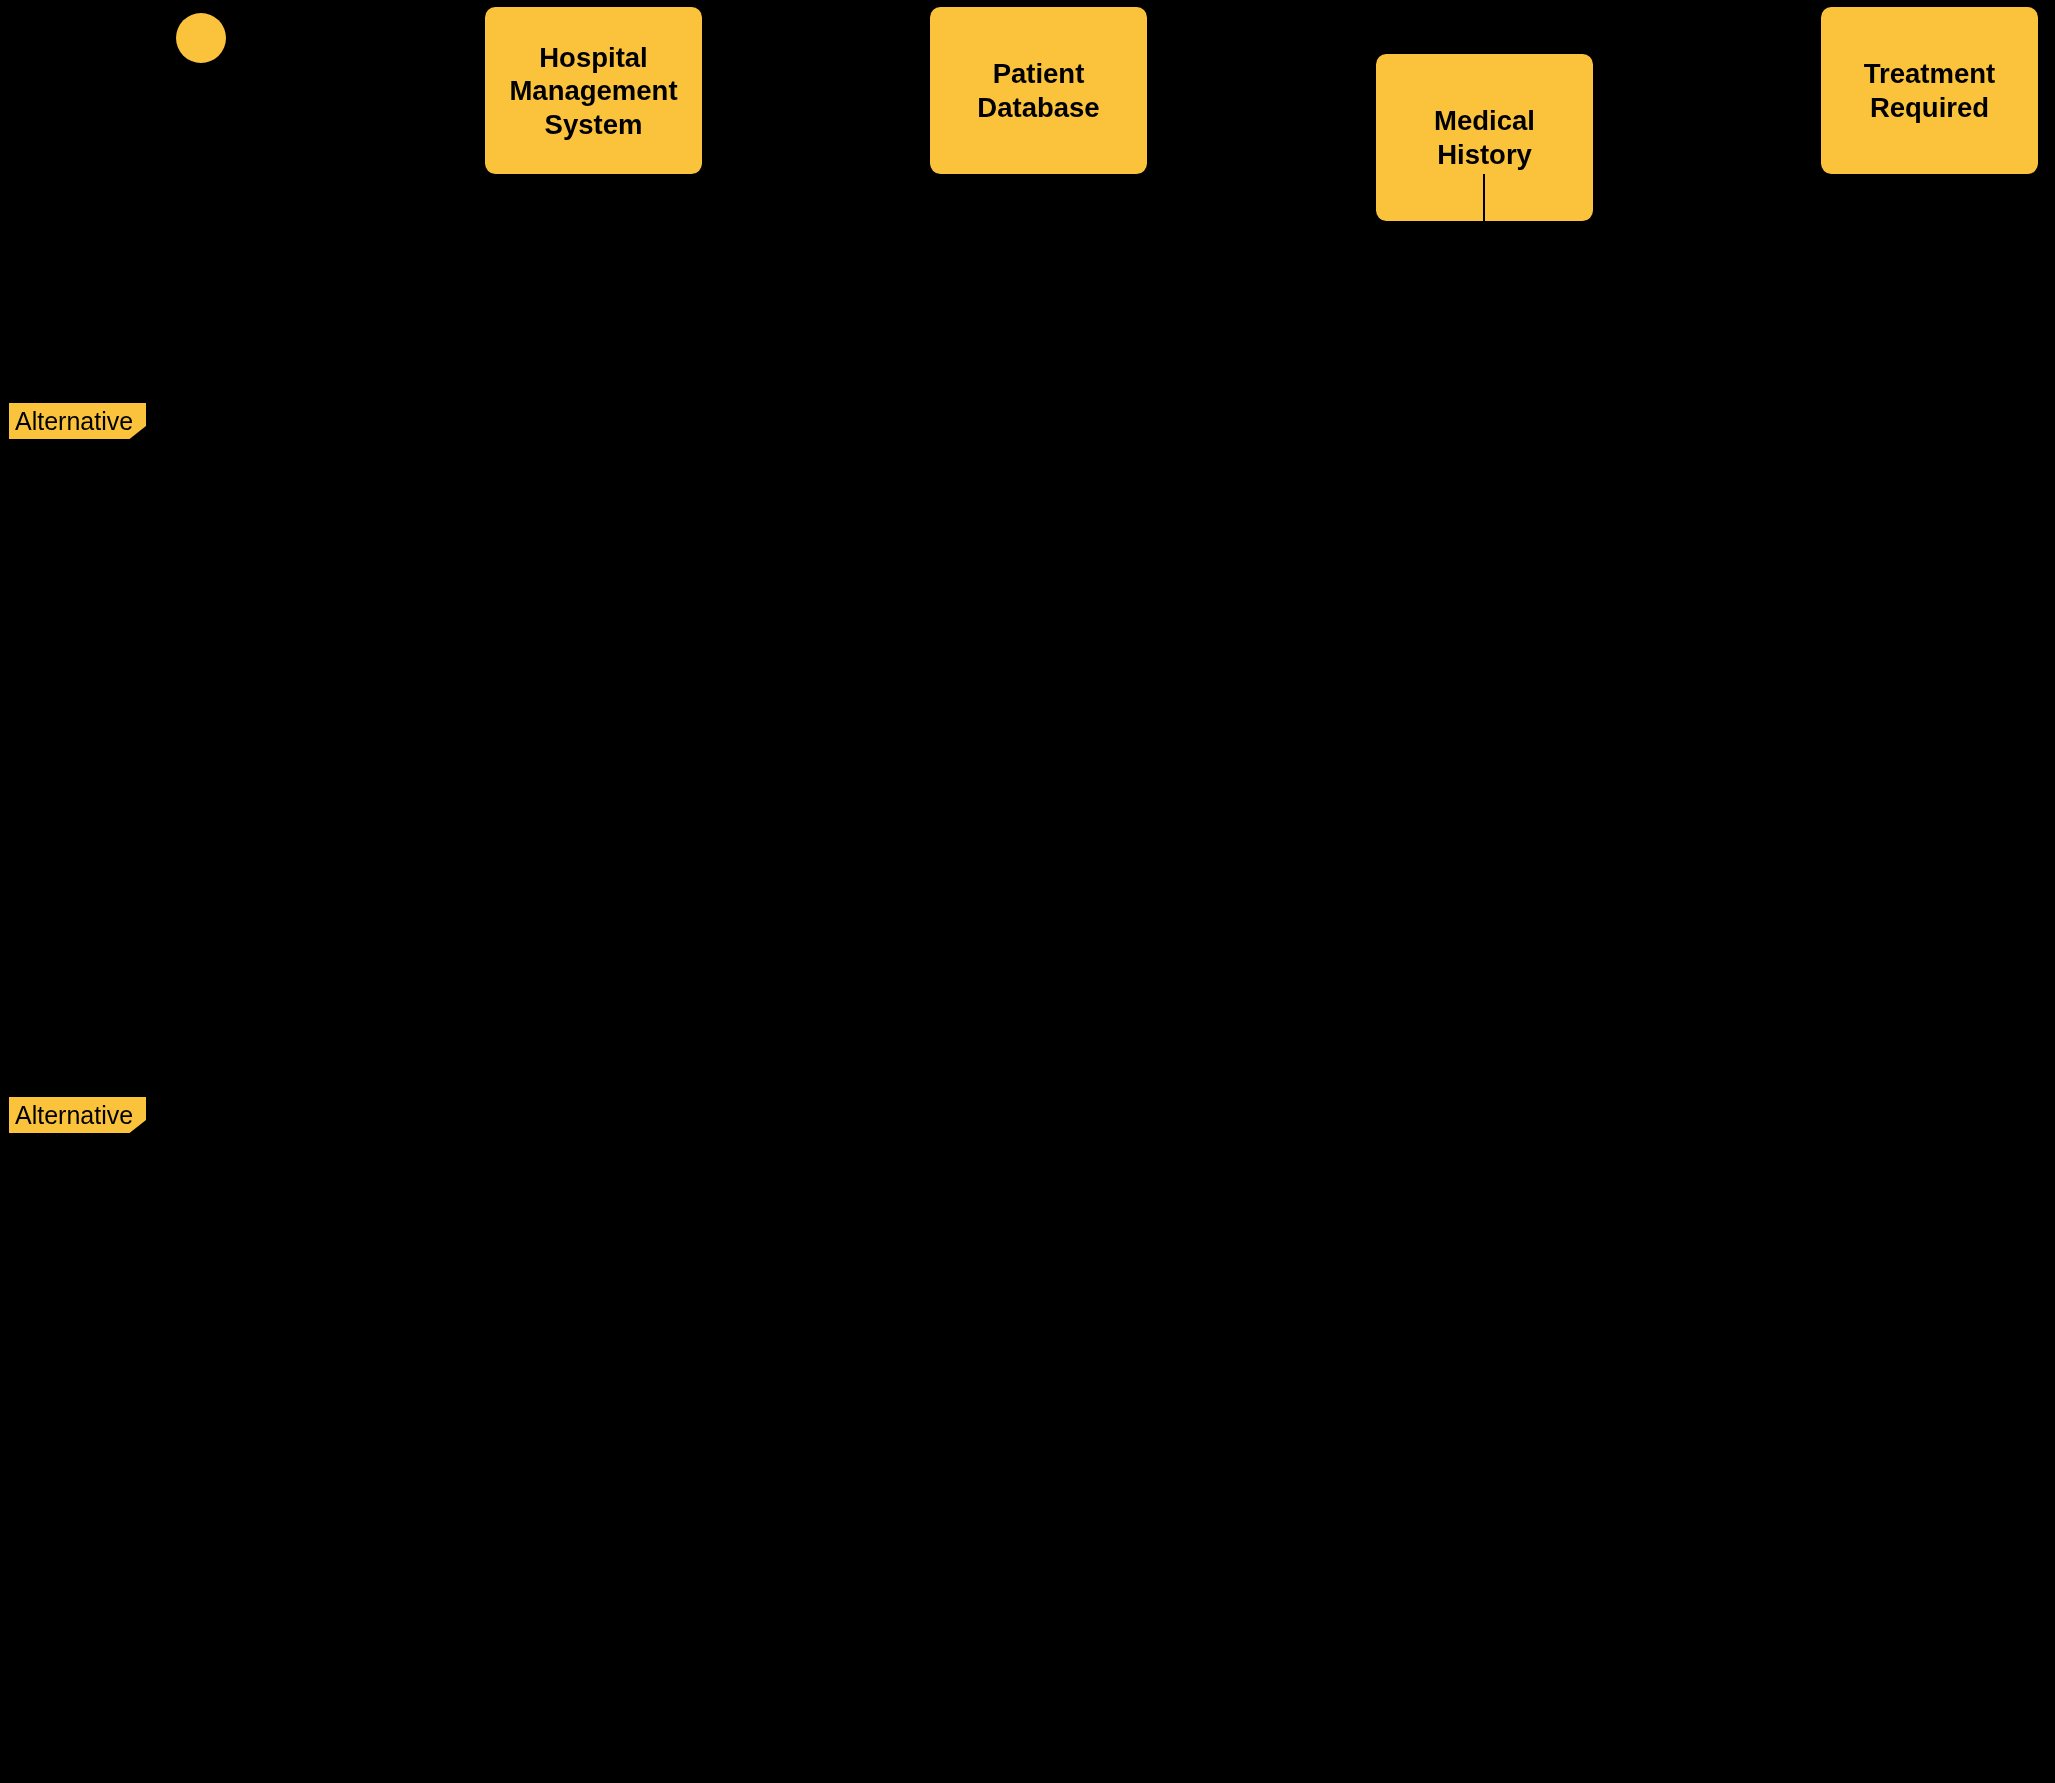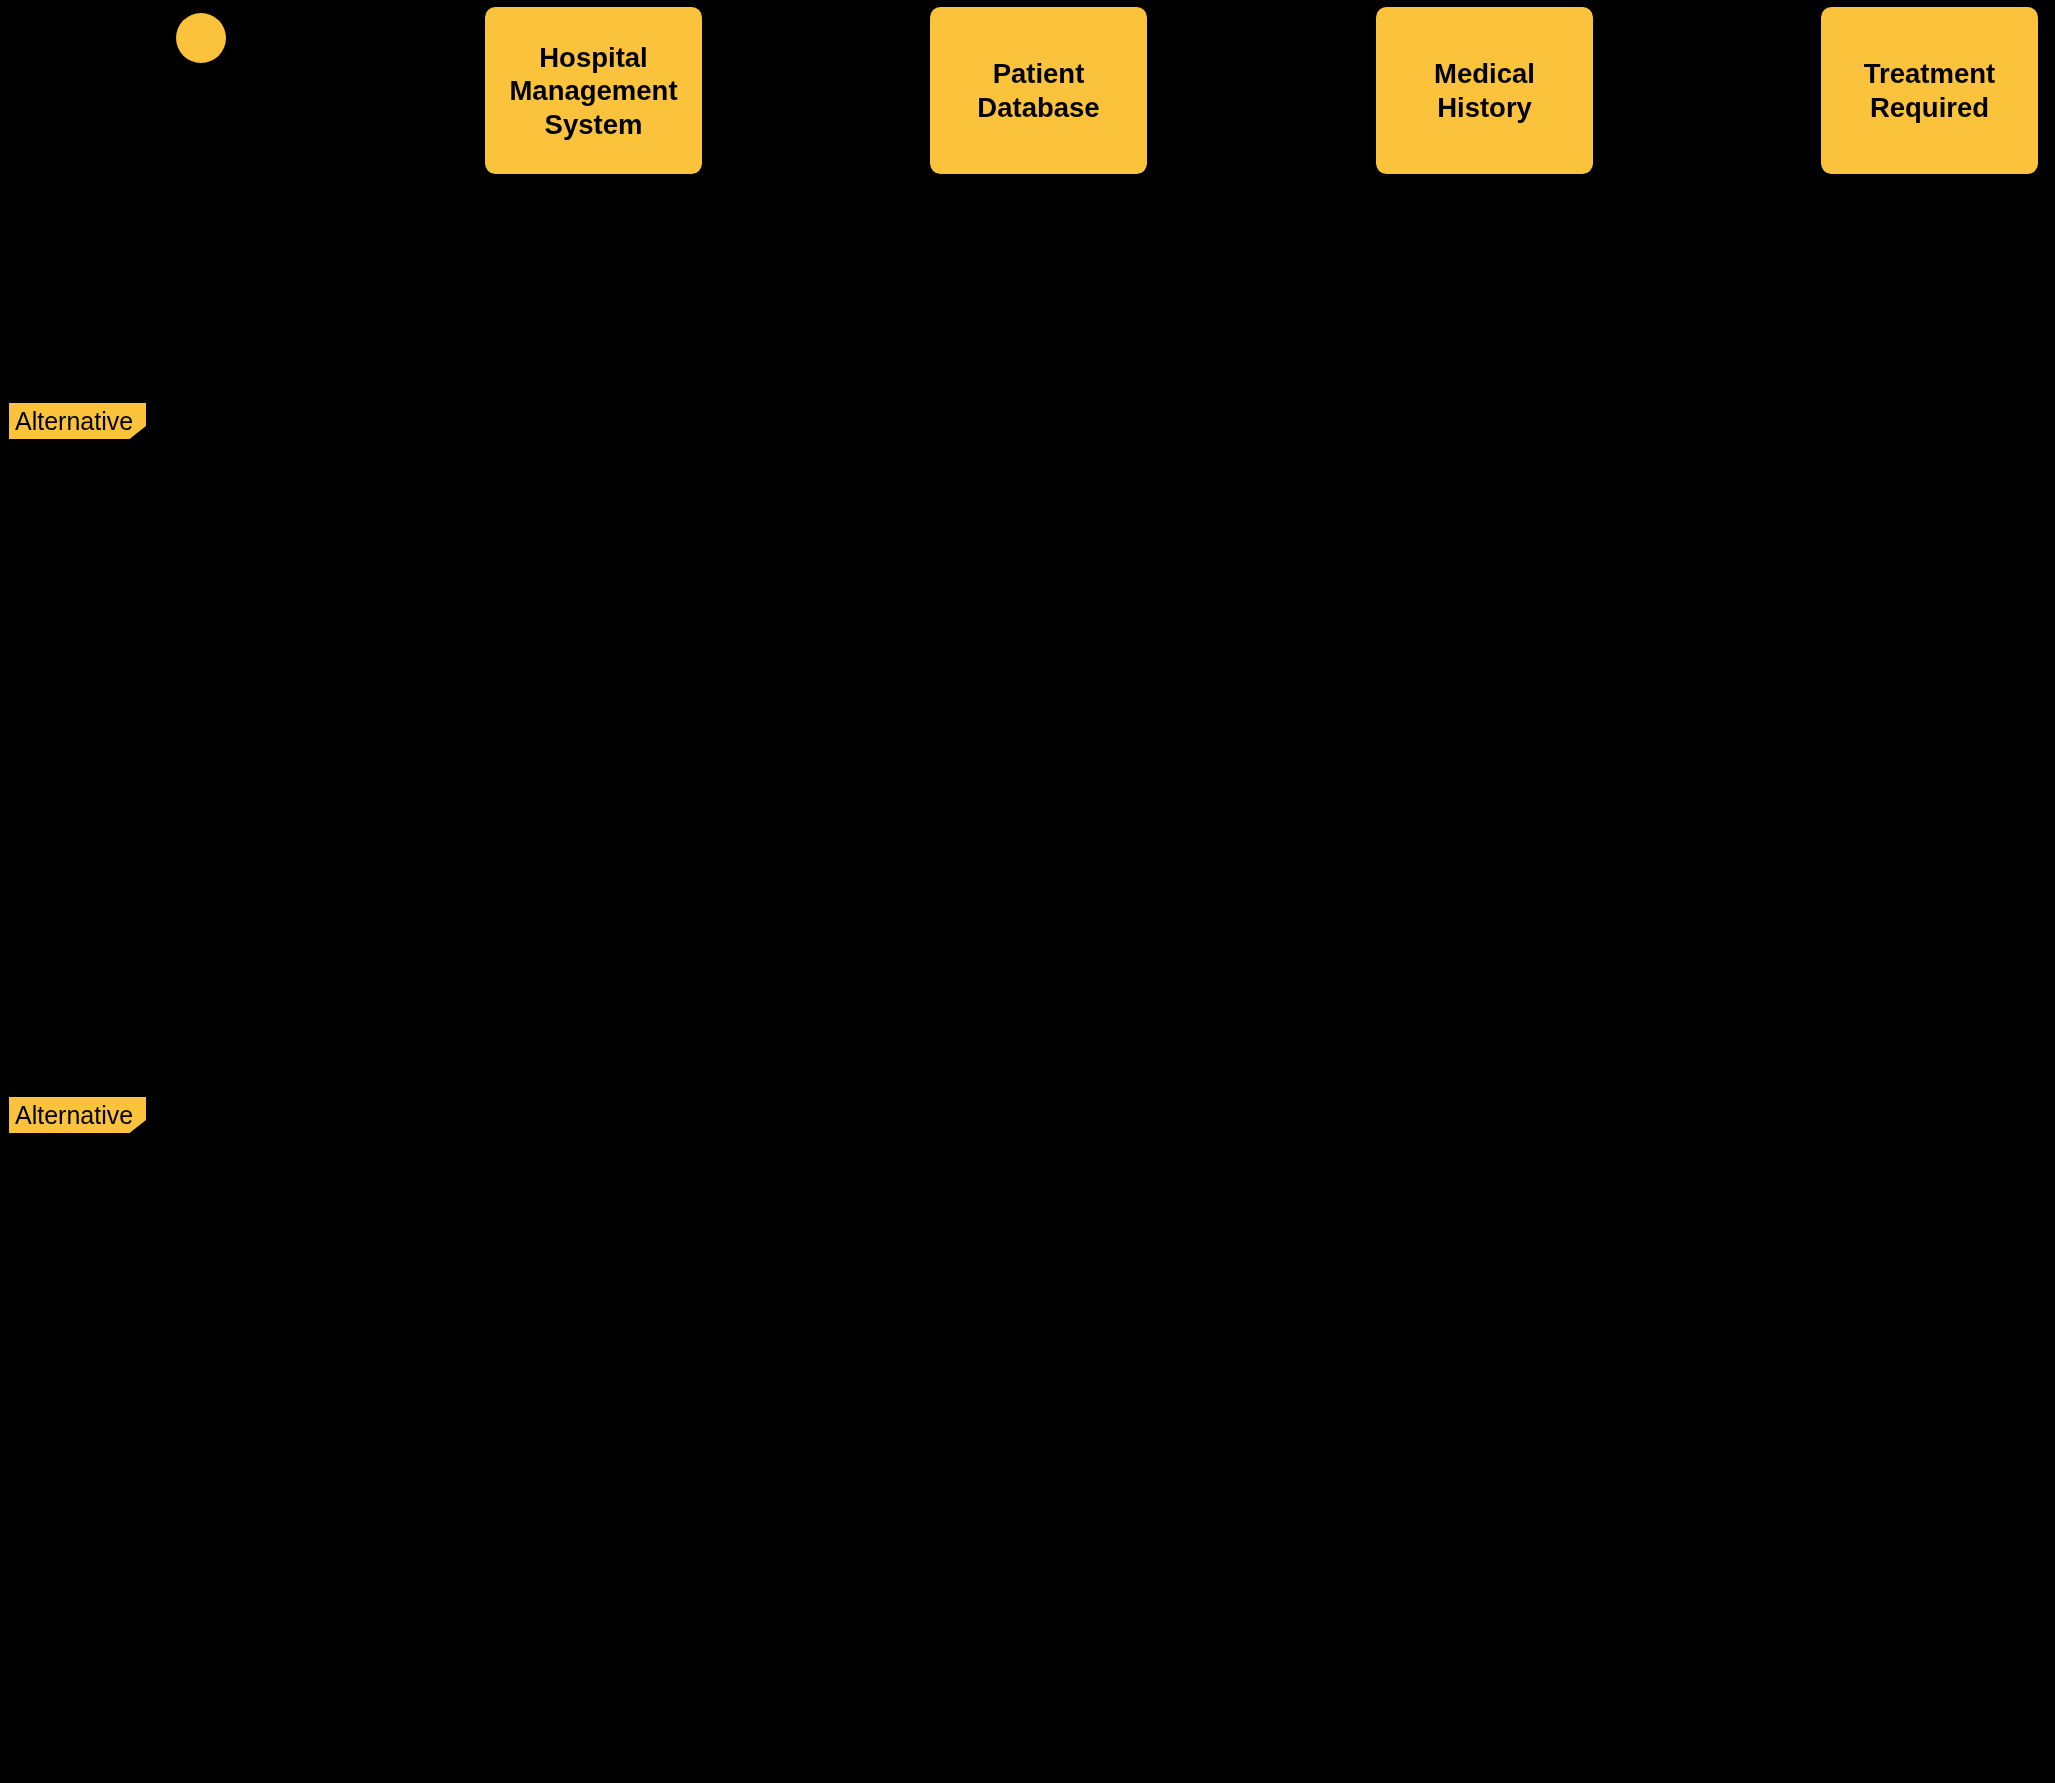--- a/index.html
+++ b/index.html
@@ -100,21 +100,21 @@
     color: #000000;
     font-size: 27.5px;
     font-weight: bold;
     line-height: 1.22;
     text-align: center;
     white-space: pre-line;
   }
 
   .p0 { left: 485px;  width: 217px; }
   .p1 { left: 930px; width: 217px; }
-  .p2 { left: 1376px; width: 217px; }
+  .p2 { left: 1376px; width: 217px; margin-top: 47px; }
   .p3 { left: 1821px; width: 217px; }
 
   
   .lifeline {
     position: absolute;
     top: 174px;
     width: 2.2px;
     height: 1600px;
     background: #000000;
   }

